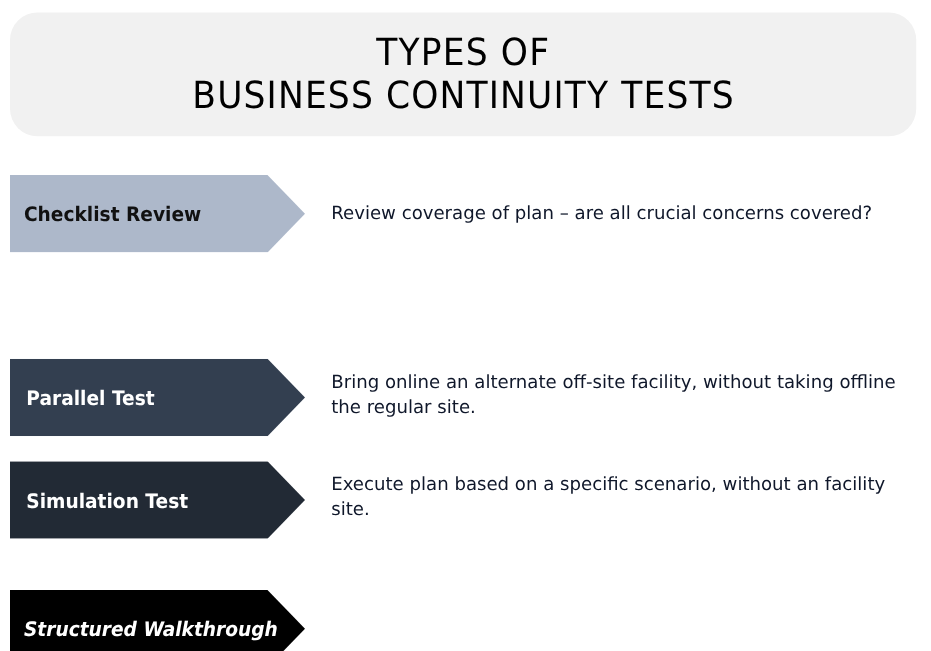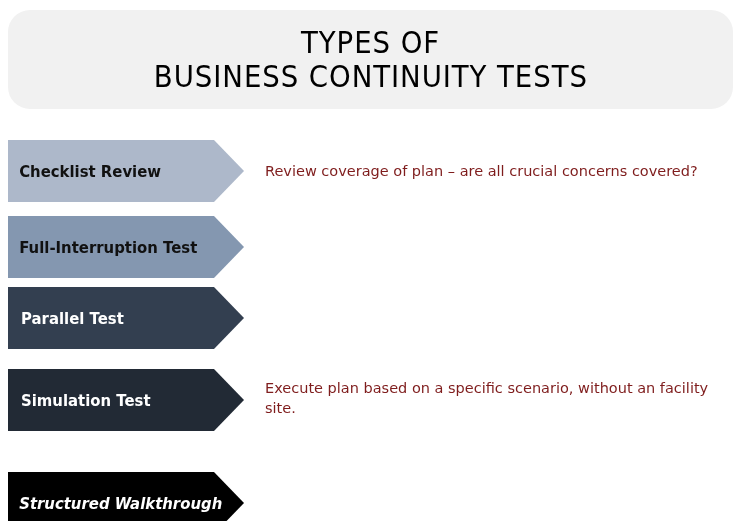--- a/index.html
+++ b/index.html
@@ -61,21 +61,21 @@
       transform-origin: left center;
       transform: scaleX(0.93);
     }
     .desc {
       position: absolute;
       left: 265px;
       width: 470px;
       font-family: "DejaVu Sans", sans-serif;
       font-size: 14.5px;
       line-height: 20px;
-      color: #7f1d1d;
+      color: #0f172a;
       transform-origin: left center;
     }
     .desc-single {
       top: 21px;
     }
     .desc-double {
       top: 9px;
     }
   </style>
 </head>
@@ -87,29 +87,27 @@
 </div>
 
 <div class="row" style="top:140px;">
   <div class="arrow" style="background:#adb8ca;">
     <span class="arrow-label" style="color:#111111;">Checklist Review</span>
   </div>
   <div class="desc desc-single">Review coverage of plan – are all crucial concerns covered?</div>
 </div>
 
 <div class="row" style="top:216px;">
-  <div class="arrow" style="background:#8497b0;">
-    <span class="arrow-label" style="color:#111111;">Full-Interruption Test</span>
-  </div>
 </div>
 
 <div class="row" style="top:287px;">
   <div class="arrow" style="background:#333f50;">
     <span class="arrow-label" style="color:#ffffff; padding-left:14px;">Parallel Test</span>
   </div>
+  <div class="desc desc-double">Bring online an alternate off-site facility, without taking offline the regular site.</div>
 </div>
 
 <div class="row" style="top:369px;">
   <div class="arrow" style="background:#222a35;">
     <span class="arrow-label" style="color:#ffffff; padding-left:14px;">Simulation Test</span>
   </div>
   <div class="desc desc-double">Execute plan based on a specific scenario, without an facility site.</div>
 </div>
 
 <div class="row" style="top:472px;font-style:italic;">

